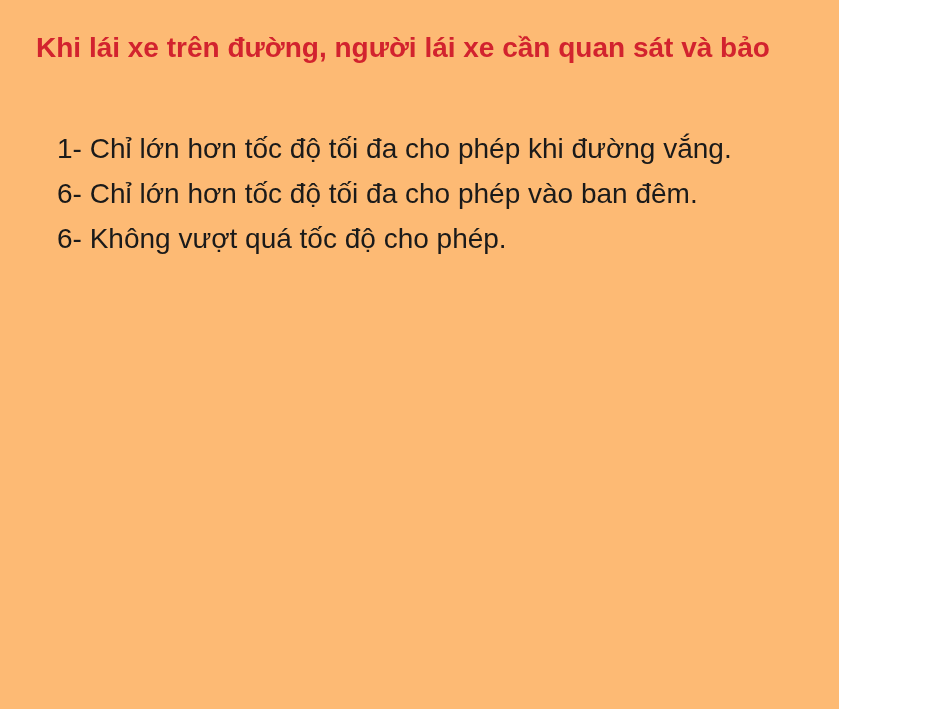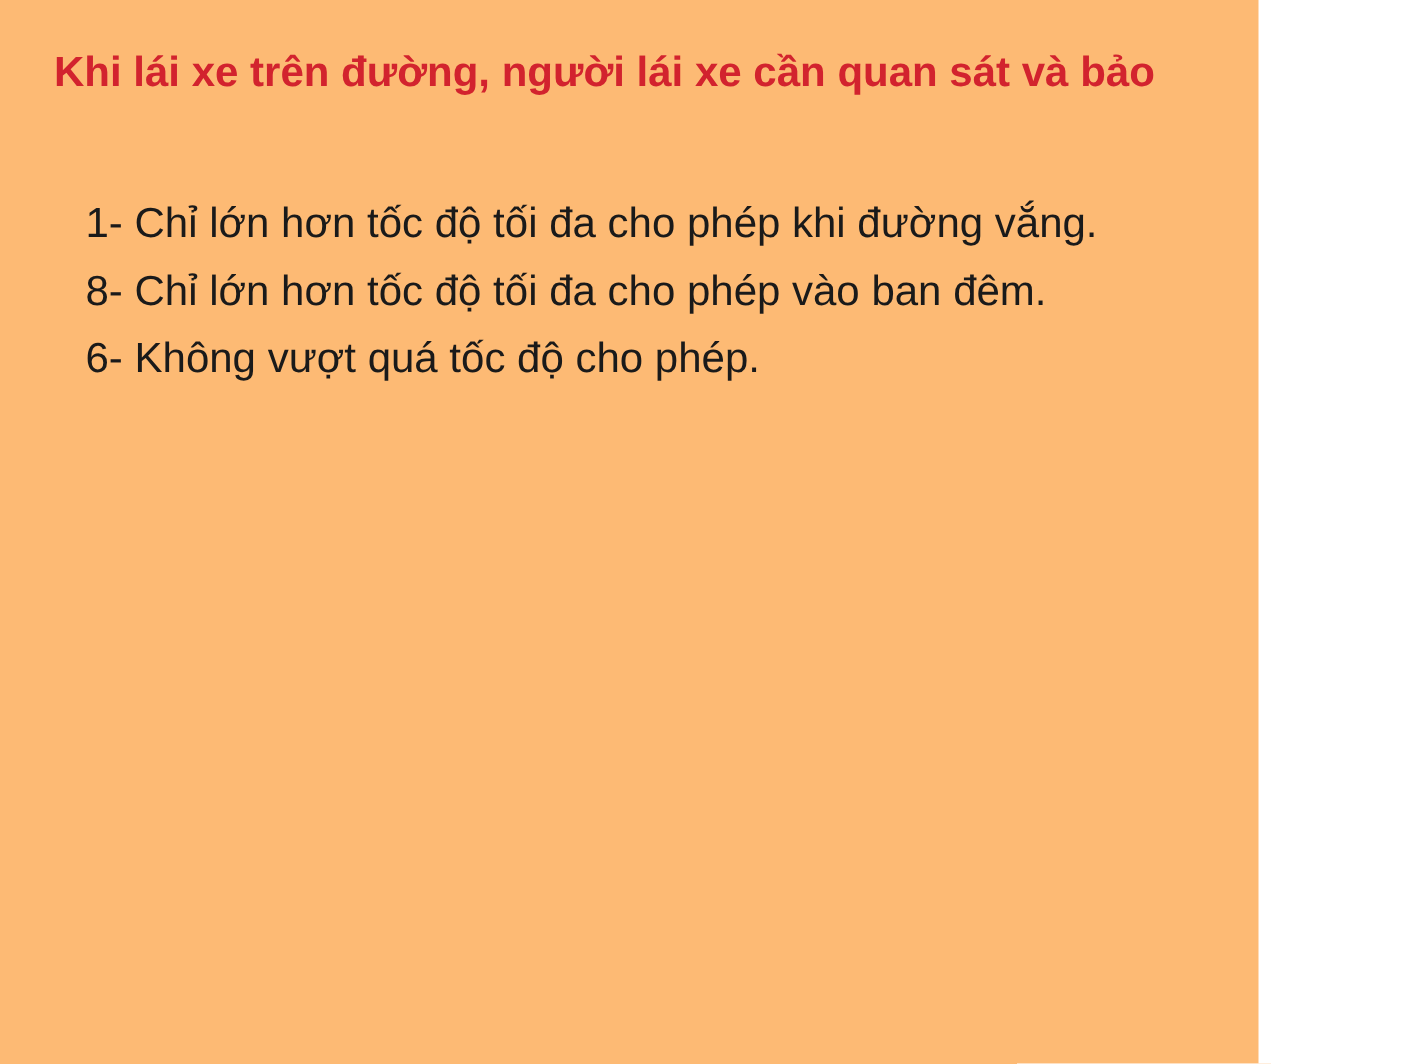--- a/index.html
+++ b/index.html
@@ -48,16 +48,16 @@
 </style>
 </head>
 <body>
 
 <div class="slide">
   <div class="question-title">
     <span class="tline">Khi lái xe trên đường, người lái xe cần quan sát và bảo</span>
   </div>
   <div class="answer-list">
     <div class="answer-option">1- Chỉ lớn hơn tốc độ tối đa cho phép khi đường vắng.</div>
-    <div class="answer-option">8- Chỉ lớn hơn tốc độ tối đa cho phép vào ban đêm.</div>
+    <div class="answer-option">6- Chỉ lớn hơn tốc độ tối đa cho phép vào ban đêm.</div>
     <div class="answer-option">6- Không vượt quá tốc độ cho phép.</div>
   </div>
 </div>
 
 </body></html>

